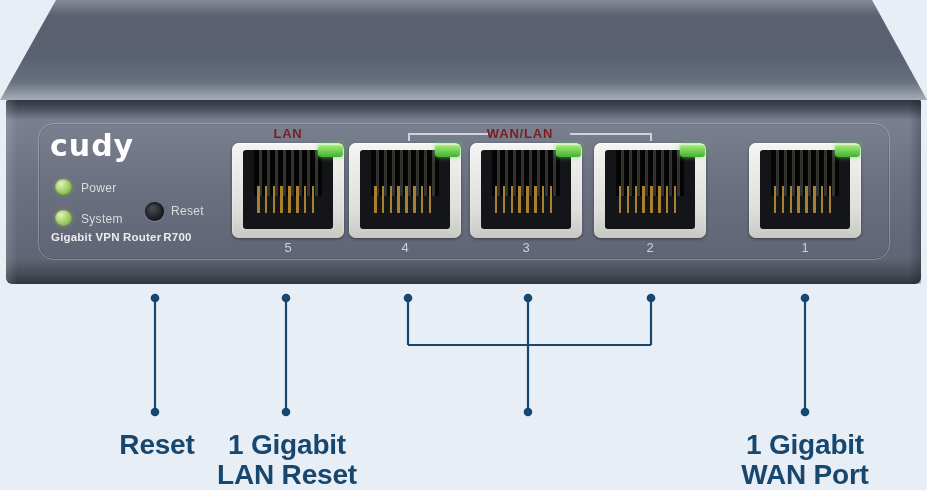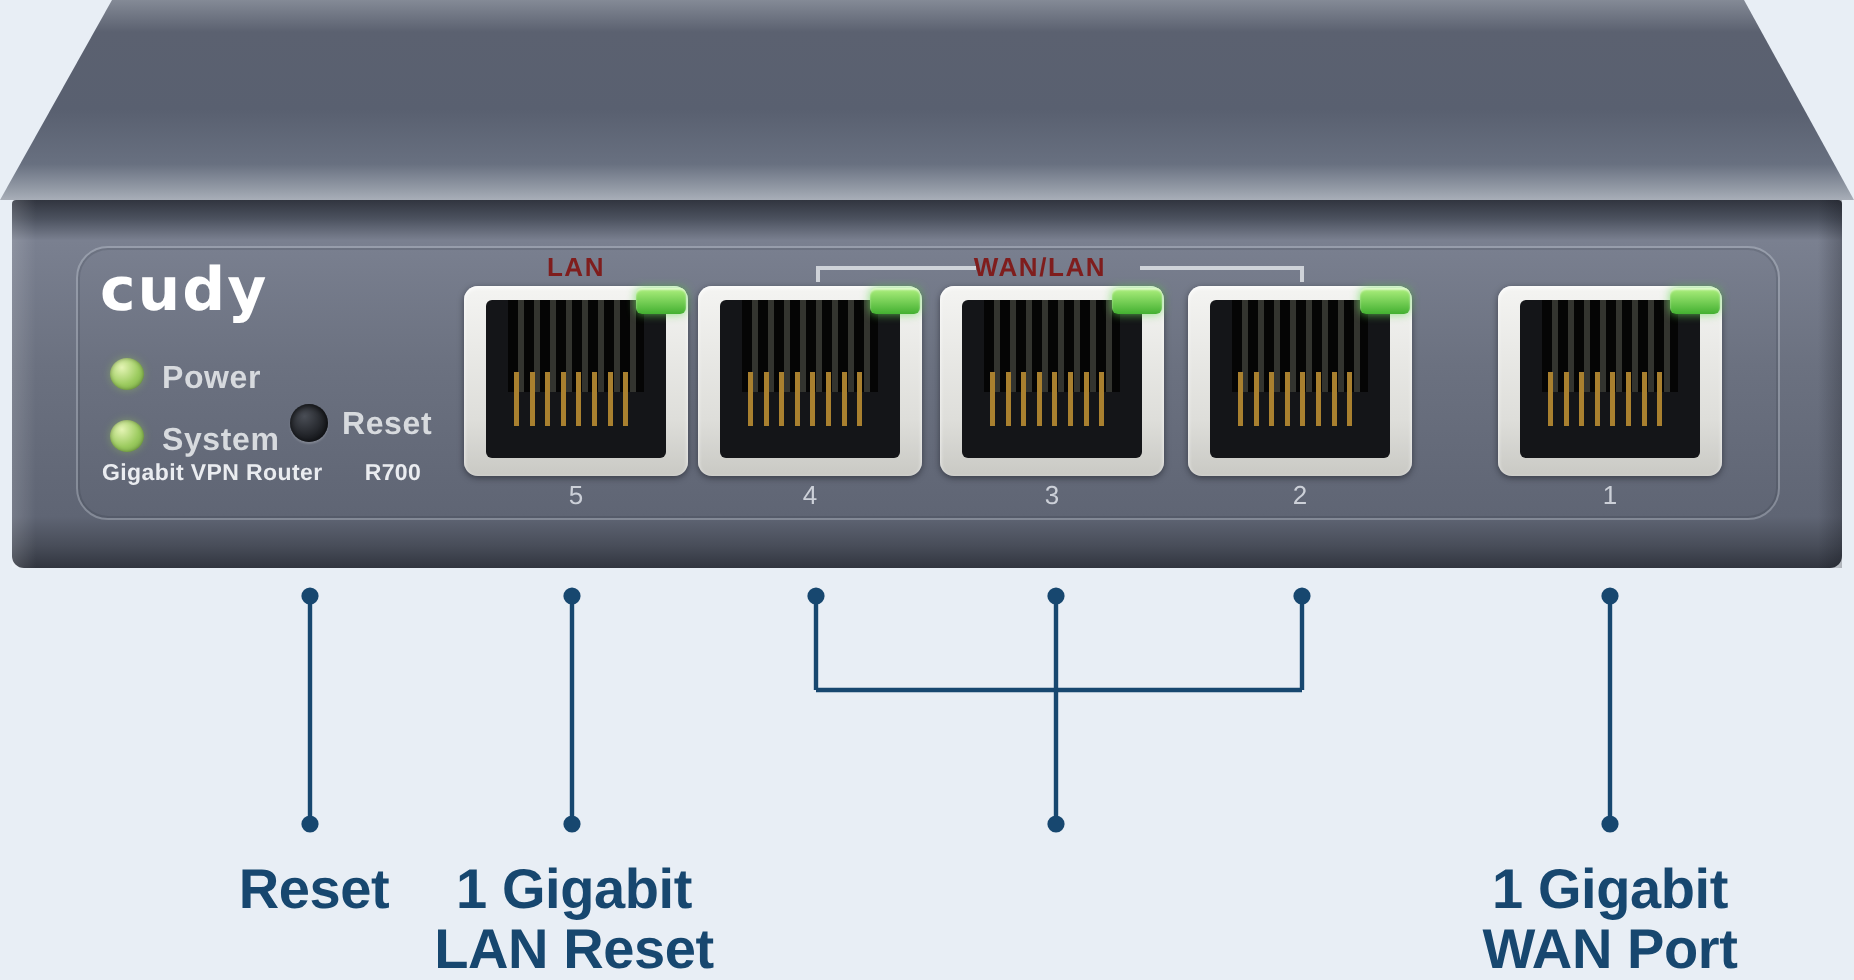--- a/index.html
+++ b/index.html
@@ -44,35 +44,35 @@
     font-weight:bold;font-size:30px;color:#ffffff;letter-spacing:1px;
   }
   .led-dot{
     position:absolute;width:17px;height:16px;border-radius:50%;
     background:radial-gradient(circle at 35% 30%,#e4f4b4,#9ccb5f 55%,#7fb24a 85%,#6a9a3f);
     box-shadow:inset 0 0 2px rgba(0,0,0,.35),0 0 4px rgba(150,200,90,.45);
   }
   .led-power{left:55px;top:179px;}
   .led-system{left:55px;top:210px;}
   .led-label{
-    position:absolute;font-size:16px;color:#d7dade;letter-spacing:.3px;font-weight:bold;
+    position:absolute;font-size:12px;color:#d7dade;letter-spacing:.3px;
   }
   .lbl-power{left:81px;top:181px;}
   .lbl-system{left:81px;top:212px;text-align:right;}
   .reset-btn{
     position:absolute;left:145px;top:202px;width:19px;height:19px;border-radius:50%;
     background:radial-gradient(circle at 38% 32%,#4a4e56,#17191d 72%);
     box-shadow:0 1px 1px rgba(255,255,255,.18),inset 0 1px 3px rgba(0,0,0,.7);
   }
   .lbl-reset{left:171px;top:204px;}
   .model{
     position:absolute;left:51px;top:231px;
     font-size:11.5px;font-weight:bold;color:#eaecf0;letter-spacing:.2px;
   }
-  .model .model-num{margin-left:21px;}
+  .model .model-num{margin-left:2px;}
 
   
   .grp-label{
     position:absolute;top:126px;width:160px;text-align:center;
     font-size:13px;font-weight:bold;color:#7f1d1d;letter-spacing:.8px;
   }
   .grp-lan{left:208px;}
   .grp-wanlan{left:440px;}
   .grp-wan{left:725px;}
   .bracket-seg{position:absolute;top:133px;height:2px;background:#cfd3d9;}

